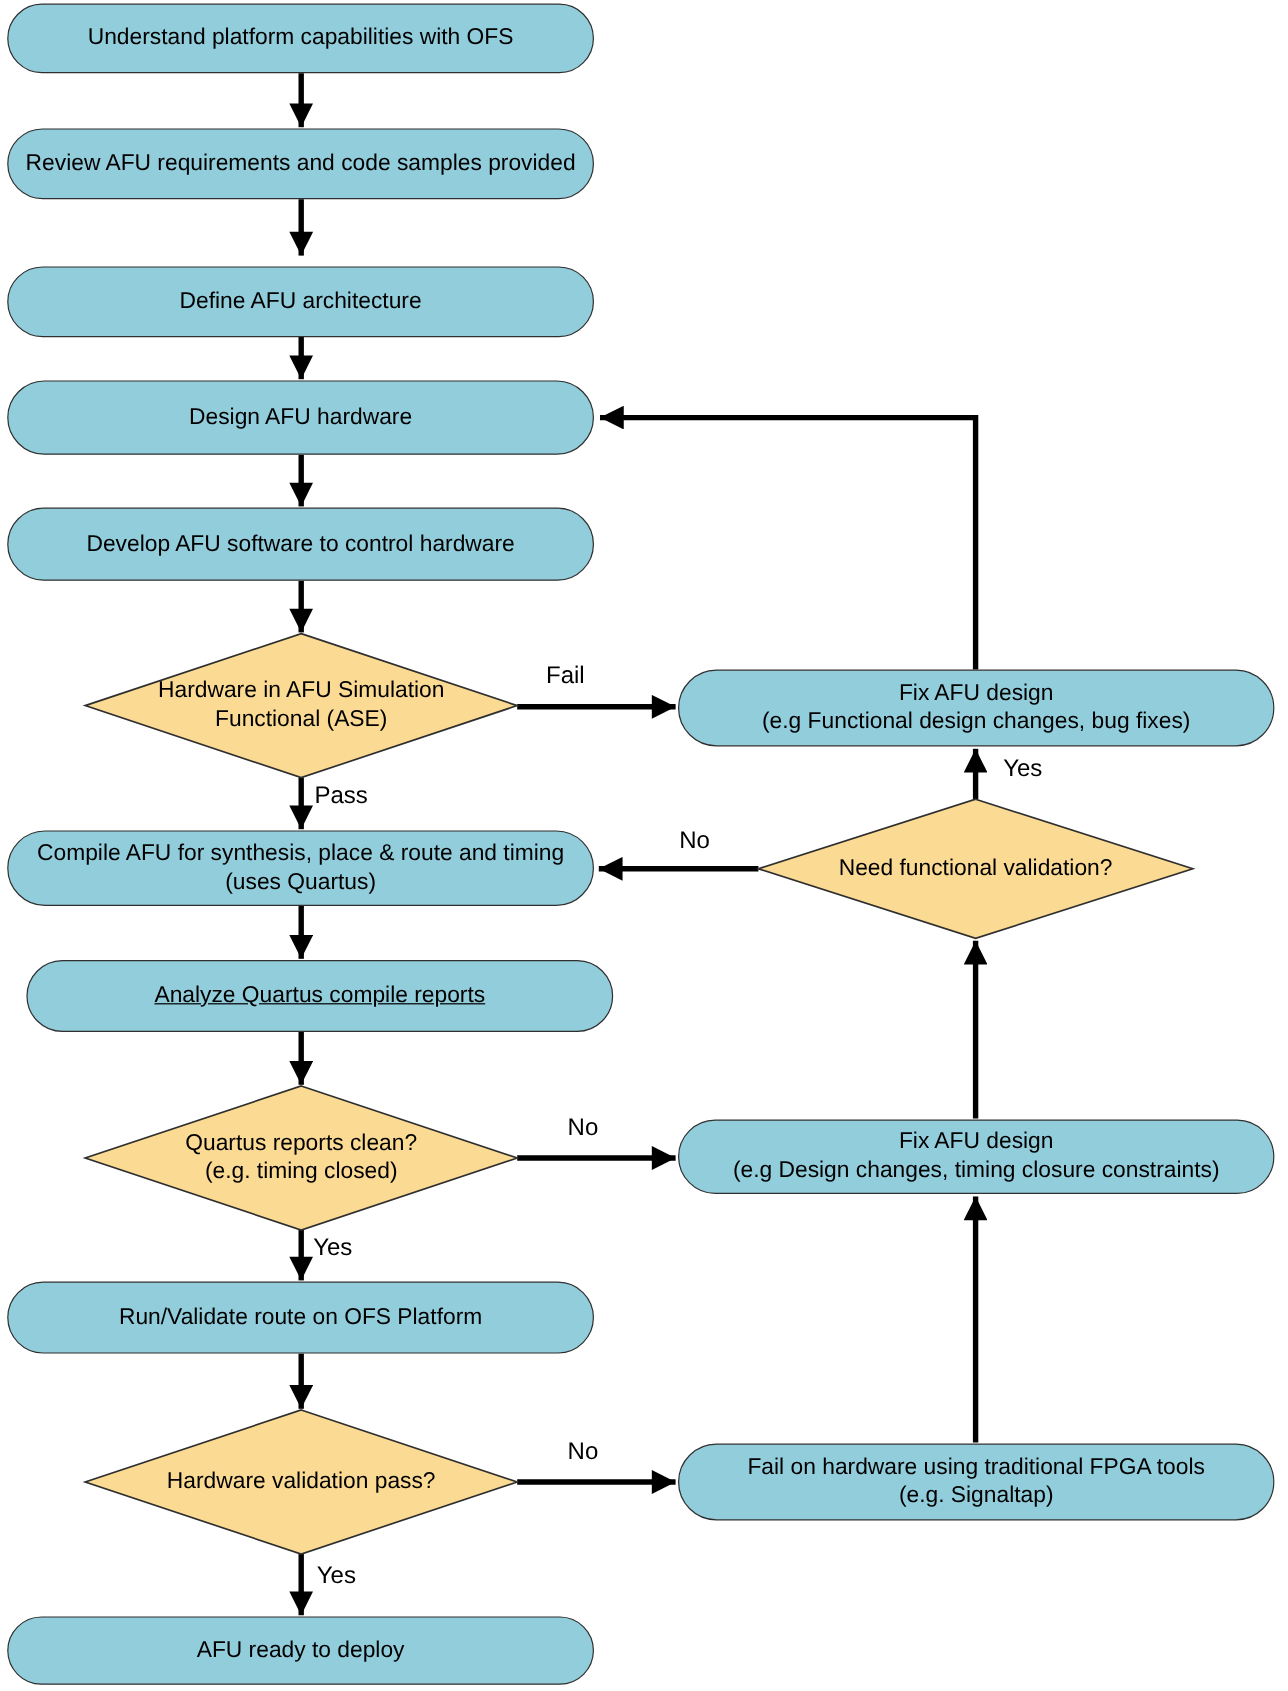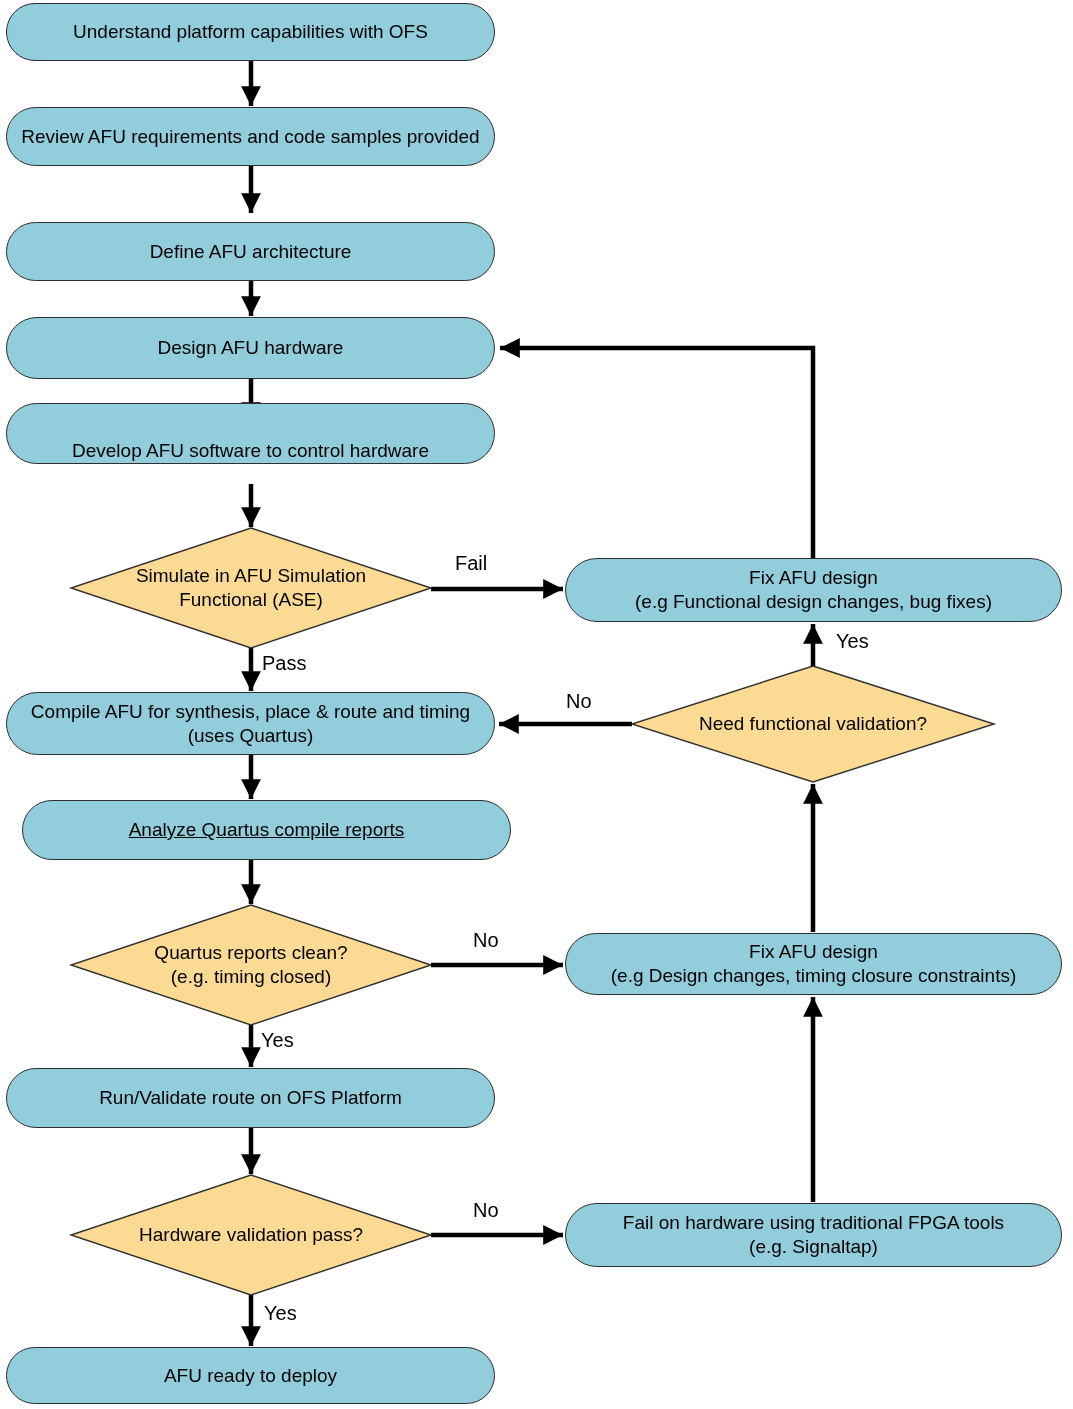--- a/index.html
+++ b/index.html
@@ -76,21 +76,21 @@
   </div>
 
   <div class="process" style="left:6px;top:222px;width:489px;height:59px;">
     <span>Define AFU architecture</span>
   </div>
 
   <div class="process" style="left:6px;top:317px;width:489px;height:62px;">
     <span>Design AFU hardware</span>
   </div>
 
-  <div class="process" style="left:6px;top:403px;width:489px;height:61px;justify-content:flex-end;">
+  <div class="process" style="left:6px;top:423px;width:489px;height:61px;">
     <span>Develop AFU software to control hardware</span>
   </div>
 
   <div class="process" style="left:6px;top:692px;width:489px;height:63px;">
     <span>Compile AFU for synthesis, place &amp; route and timing</span>
     <span>(uses Quartus)</span>
   </div>
 
   <div class="process" style="left:22px;top:800px;width:489px;height:60px;text-decoration:underline;">
     <span>Analyze Quartus compile reports</span>
@@ -113,21 +113,21 @@
     <span>Fix AFU design</span>
     <span>(e.g Design changes, timing closure constraints)</span>
   </div>
 
   <div class="process" style="left:565px;top:1203px;width:497px;height:64px;">
     <span>Fail on hardware using traditional FPGA tools</span>
     <span>(e.g. Signaltap)</span>
   </div>
 
   <div class="dtext" style="left:101px;top:540px;width:300px;height:96px;">
-    <span>Simulate in AFU Simulation</span>
+    <span>Hardware in AFU Simulation</span>
     <span>Functional (ASE)</span>
   </div>
 
   <div class="dtext" style="left:663px;top:676px;width:300px;height:96px;">
     <span>Need functional validation?</span>
   </div>
 
   <div class="dtext" style="left:101px;top:917px;width:300px;height:96px;">
     <span>Quartus reports clean?</span>
     <span>(e.g. timing closed)</span>

